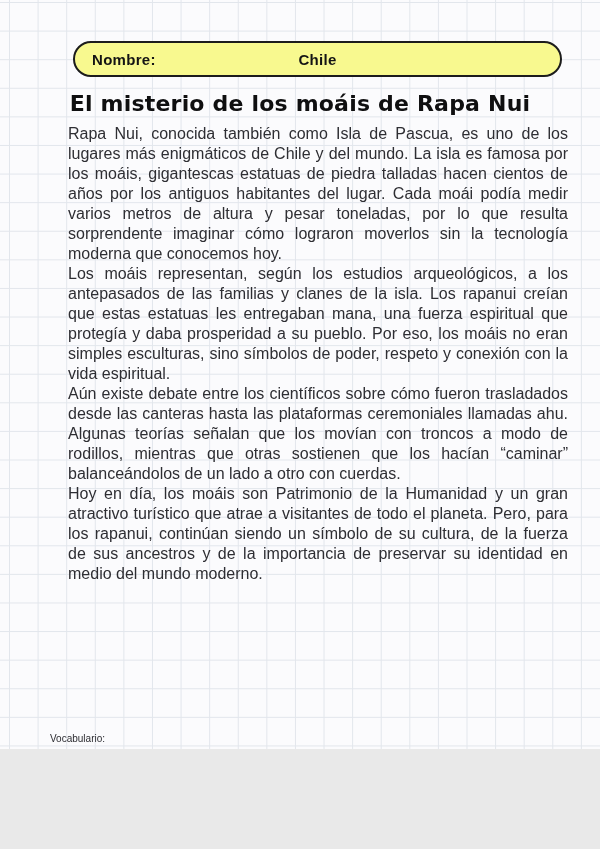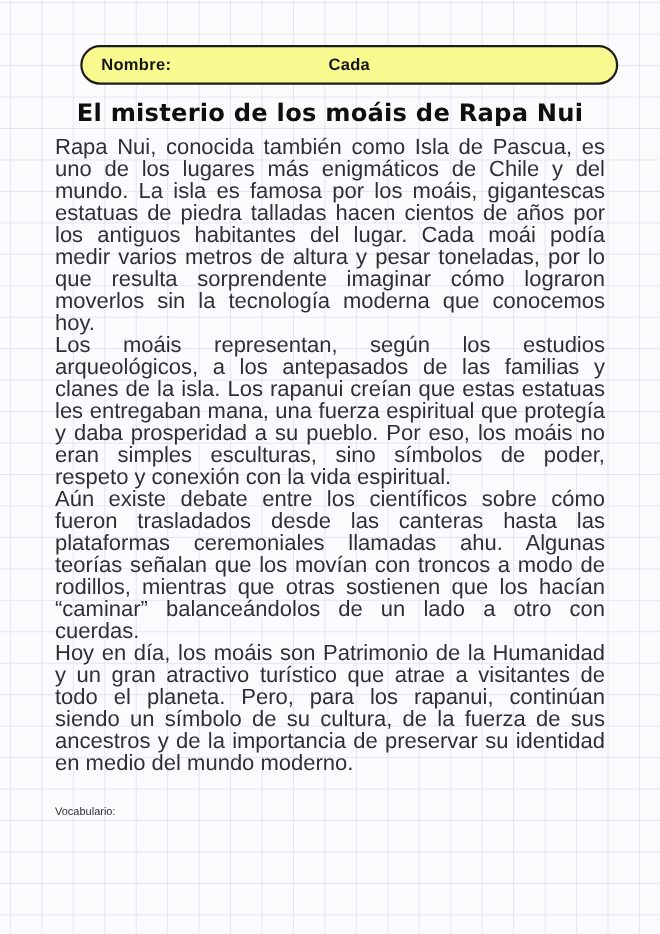--- a/index.html
+++ b/index.html
@@ -3,21 +3,21 @@
 <meta charset="utf-8">
 <style>
   html, body {
     margin: 0;
     padding: 0;
     background: #e9e9e9;
   }
   .page {
     position: relative;
     width: 600px;
-    height: 849px;
+    height: 749px;
     margin: 0 auto;
     overflow: hidden;
     background-color: var(--color-page_bg, #fbfbfd);
     background-image:
       linear-gradient(to right, var(--color-grid_line, #e2e6ec) 1px, transparent 1px),
       linear-gradient(to bottom, var(--color-grid_line, #e2e6ec) 1px, transparent 1px);
     background-size: 28.6px 28.6px;
     background-position: 9px 2px;
     font-family: "Liberation Sans", sans-serif;
     color: var(--color-text, #2e2e33);
@@ -53,24 +53,24 @@
     margin: 0;
     text-align: center;
     font-family: "DejaVu Sans", "Liberation Sans", sans-serif;
     font-size: 22px;
     font-weight: bold;
     letter-spacing: 0.2px;
     color: var(--color-title, #0f0f10);
   }
   .passage {
     position: absolute;
-    left: 50px;
+    left: 68px;
     top: 124px;
     width: 500px;
-    font-size: 20px;
+    font-size: 16px;
     line-height: 20px;
   }
   .passage p {
     margin: 0;
     text-align: justify;
   }
   .questions {
     position: absolute;
     left: 50px;
     top: 552px;
@@ -91,21 +91,21 @@
     font-size: 10px;
   }
 </style>
 </head>
 <body>
 
 <div class="page">
 
   <div class="banner">
     <span class="banner-label name">Nombre:</span>
-    <span class="banner-label date">Cada</span>
+    <span class="banner-label date">Chile</span>
   </div>
 
   <h1 class="title">El misterio de los moáis de Rapa Nui</h1>
 
   <div class="passage">
     <p>Rapa Nui, conocida también como Isla de Pascua, es uno de los lugares más enigmáticos de Chile y del mundo. La isla es famosa por los moáis, gigantescas estatuas de piedra talladas hacen cientos de años por los antiguos habitantes del lugar. Cada moái podía medir varios metros de altura y pesar toneladas, por lo que resulta sorprendente imaginar cómo lograron moverlos sin la tecnología moderna que conocemos hoy.</p>
     <p>Los moáis representan, según los estudios arqueológicos, a los antepasados de las familias y clanes de la isla. Los rapanui creían que estas estatuas les entregaban mana, una fuerza espiritual que protegía y daba prosperidad a su pueblo. Por eso, los moáis no eran simples esculturas, sino símbolos de poder, respeto y conexión con la vida espiritual.</p>
     <p>Aún existe debate entre los científicos sobre cómo fueron trasladados desde las canteras hasta las plataformas ceremoniales llamadas ahu. Algunas teorías señalan que los movían con troncos a modo de rodillos, mientras que otras sostienen que los hacían “caminar” balanceándolos de un lado a otro con cuerdas.</p>
     <p>Hoy en día, los moáis son Patrimonio de la Humanidad y un gran atractivo turístico que atrae a visitantes de todo el planeta. Pero, para los rapanui, continúan siendo un símbolo de su cultura, de la fuerza de sus ancestros y de la importancia de preservar su identidad en medio del mundo moderno.</p>
   </div>

